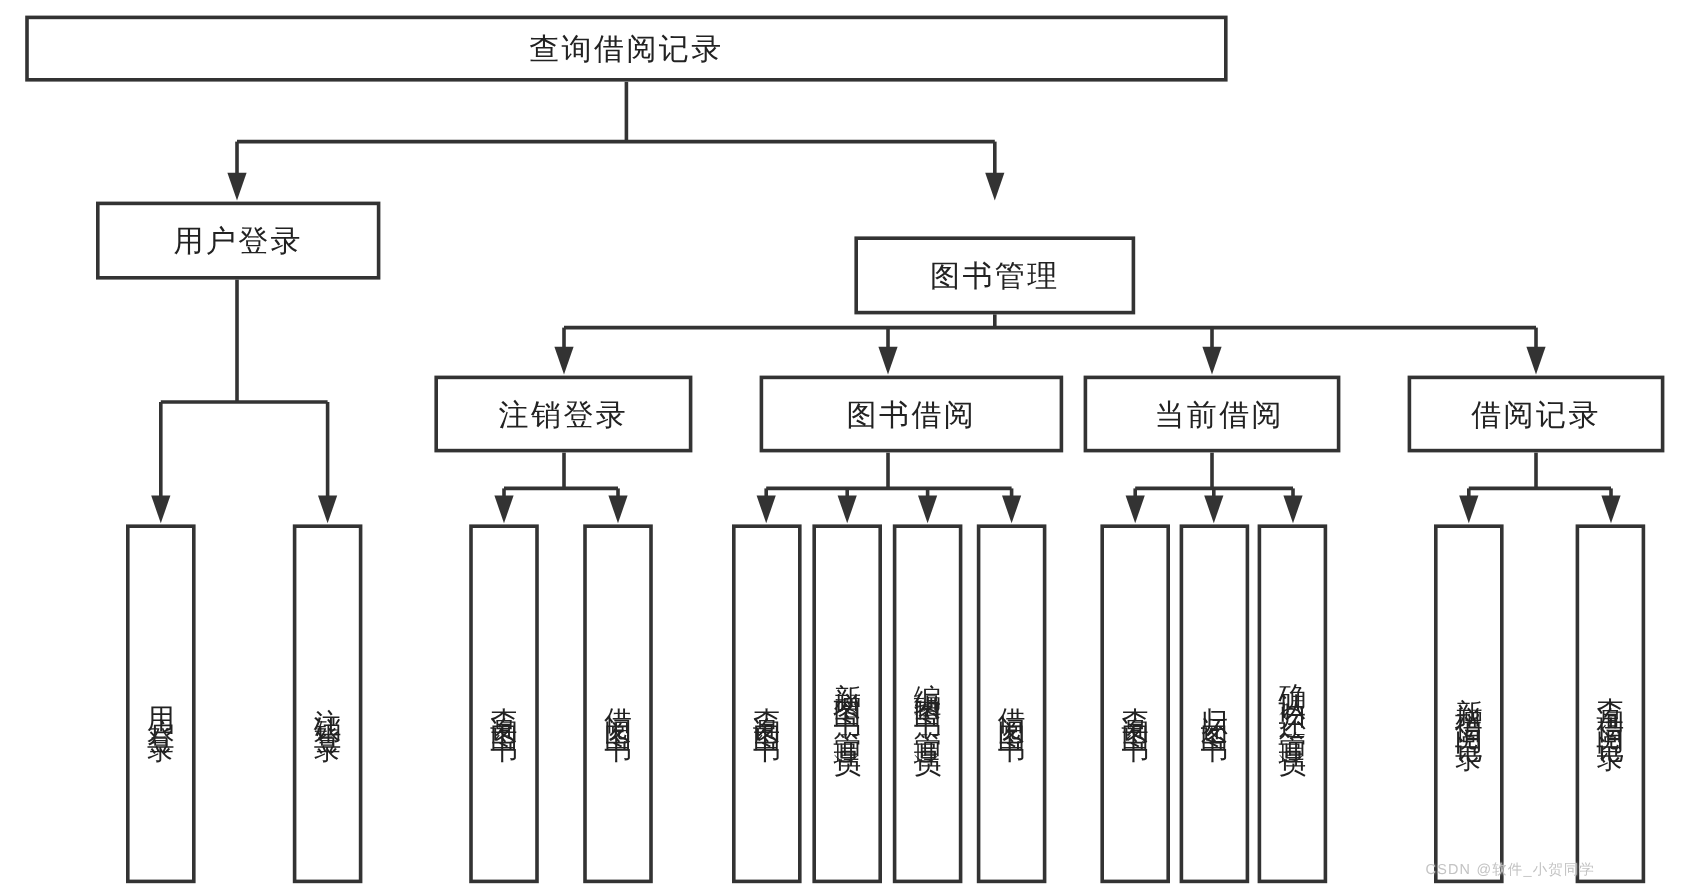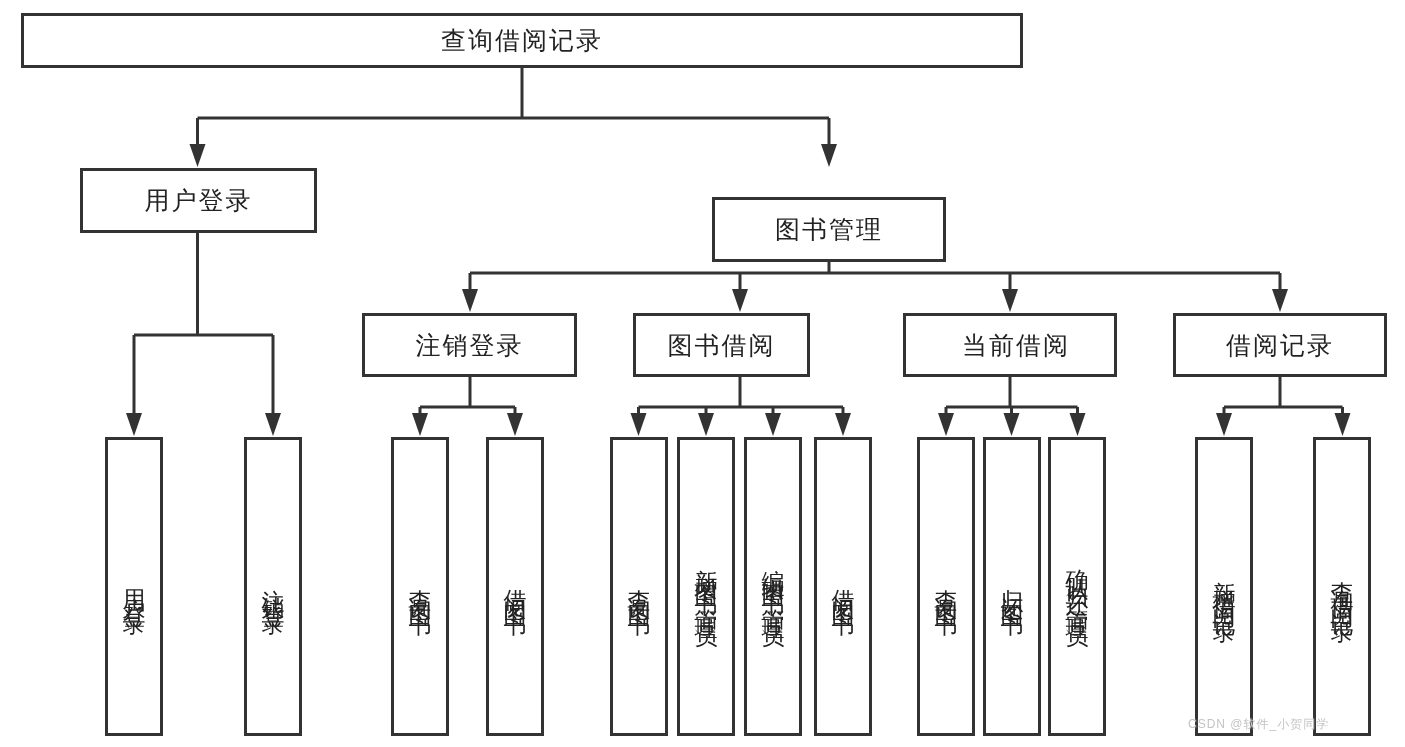--- a/index.html
+++ b/index.html
@@ -147,21 +147,21 @@
       <polygon points="1334.5,413 1350.5,413 1342.5,436"></polygon>
     </g>
   </svg>
 
   <div class="node hnode" style="left:21px; top:13px; width:1002px; height:55px;">查询借阅记录</div>
 
   <div class="node hnode" style="left:80px; top:168px; width:237px; height:65px;">用户登录</div>
   <div class="node hnode" style="left:712px; top:169px; width:234px; height:65px;margin-top:28px;">图书管理</div>
 
   <div class="node hnode" style="left:362px; top:313px; width:215px; height:64px;">注销登录</div>
-  <div class="node hnode" style="left:633px; top:313px; width:177px; height:64px;">图书借阅</div>
+  <div class="node hnode" style="left:633px; top:313px; width:253px; height:64px;">图书借阅</div>
   <div class="node hnode" style="left:903px; top:313px; width:214px; height:64px;padding-left:12px;">当前借阅</div>
   <div class="node hnode" style="left:1173px; top:313px; width:214px; height:64px;">借阅记录</div>
 
   <div class="node vnode" style="left:105px; top:437px; width:58px; height:299px;">用户登录</div>
   <div class="node vnode" style="left:244px; top:437px; width:58px; height:299px;">注销登录</div>
 
   <div class="node vnode" style="left:391px; top:437px; width:58px; height:299px;">查询图书</div>
   <div class="node vnode" style="left:486px; top:437px; width:58px; height:299px;">借阅图书</div>
 
   <div class="node vnode" style="left:610px; top:437px; width:58px; height:299px;">查询图书</div>

